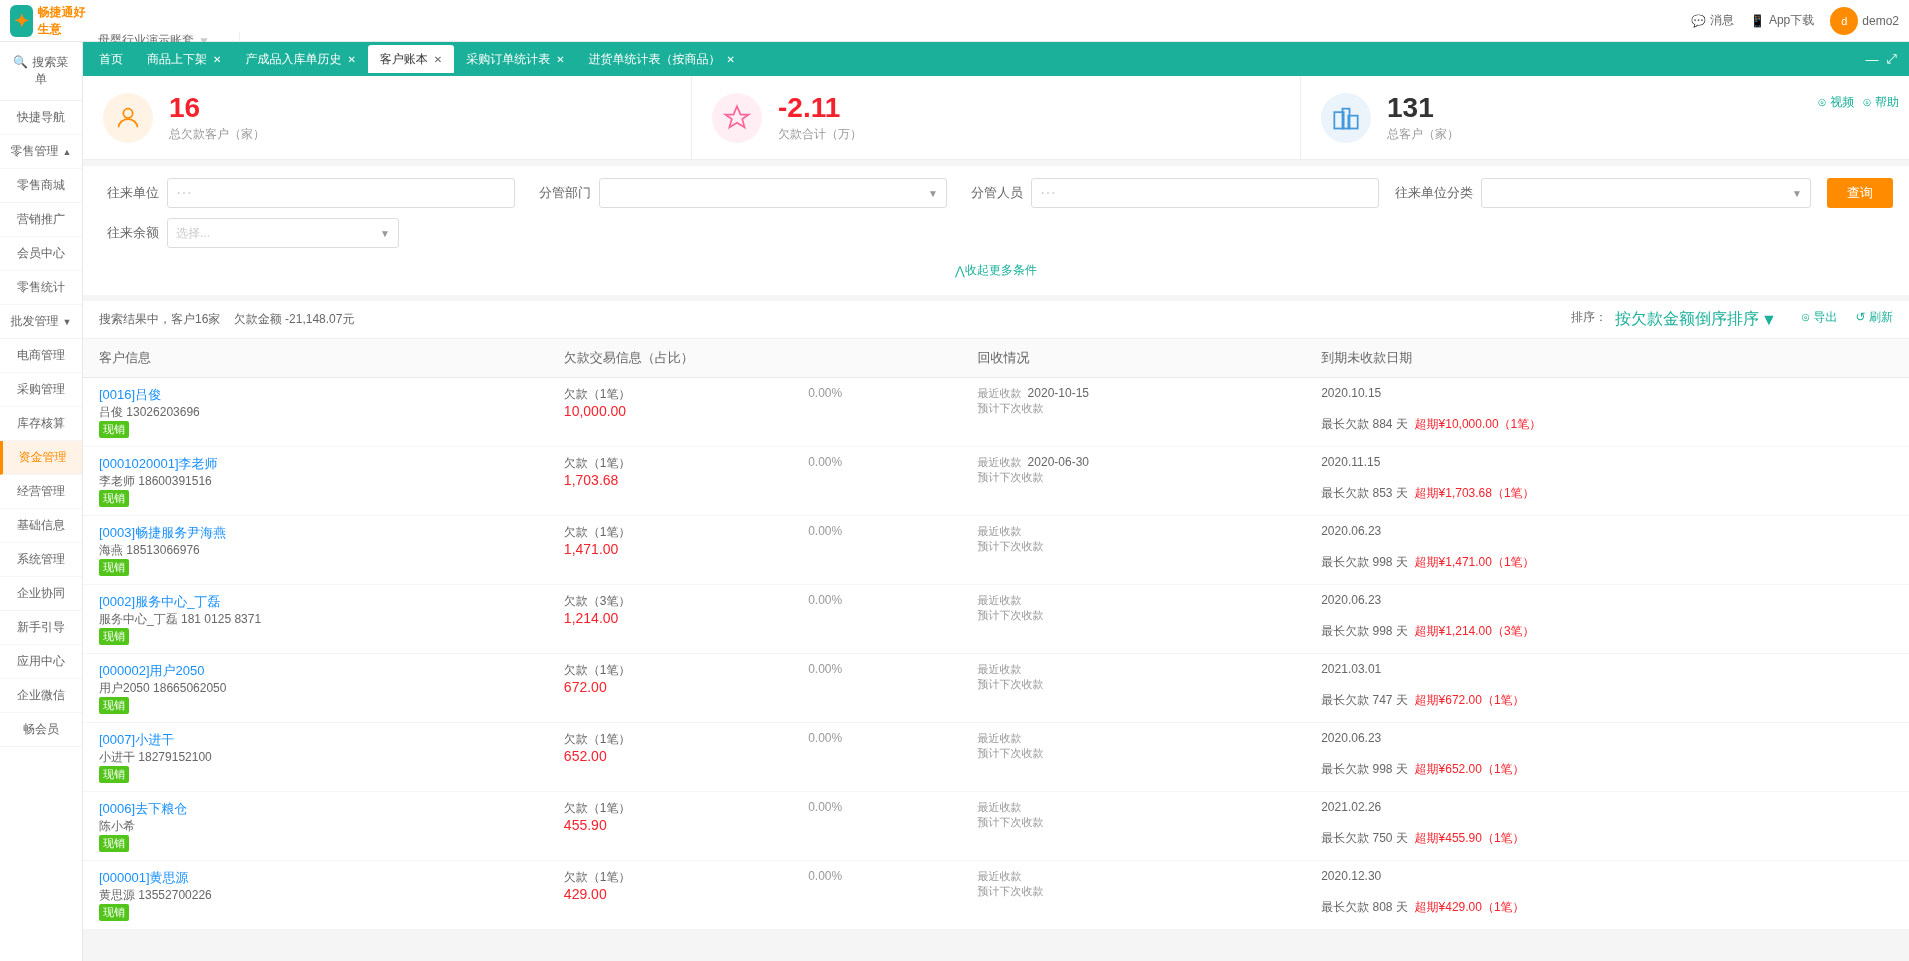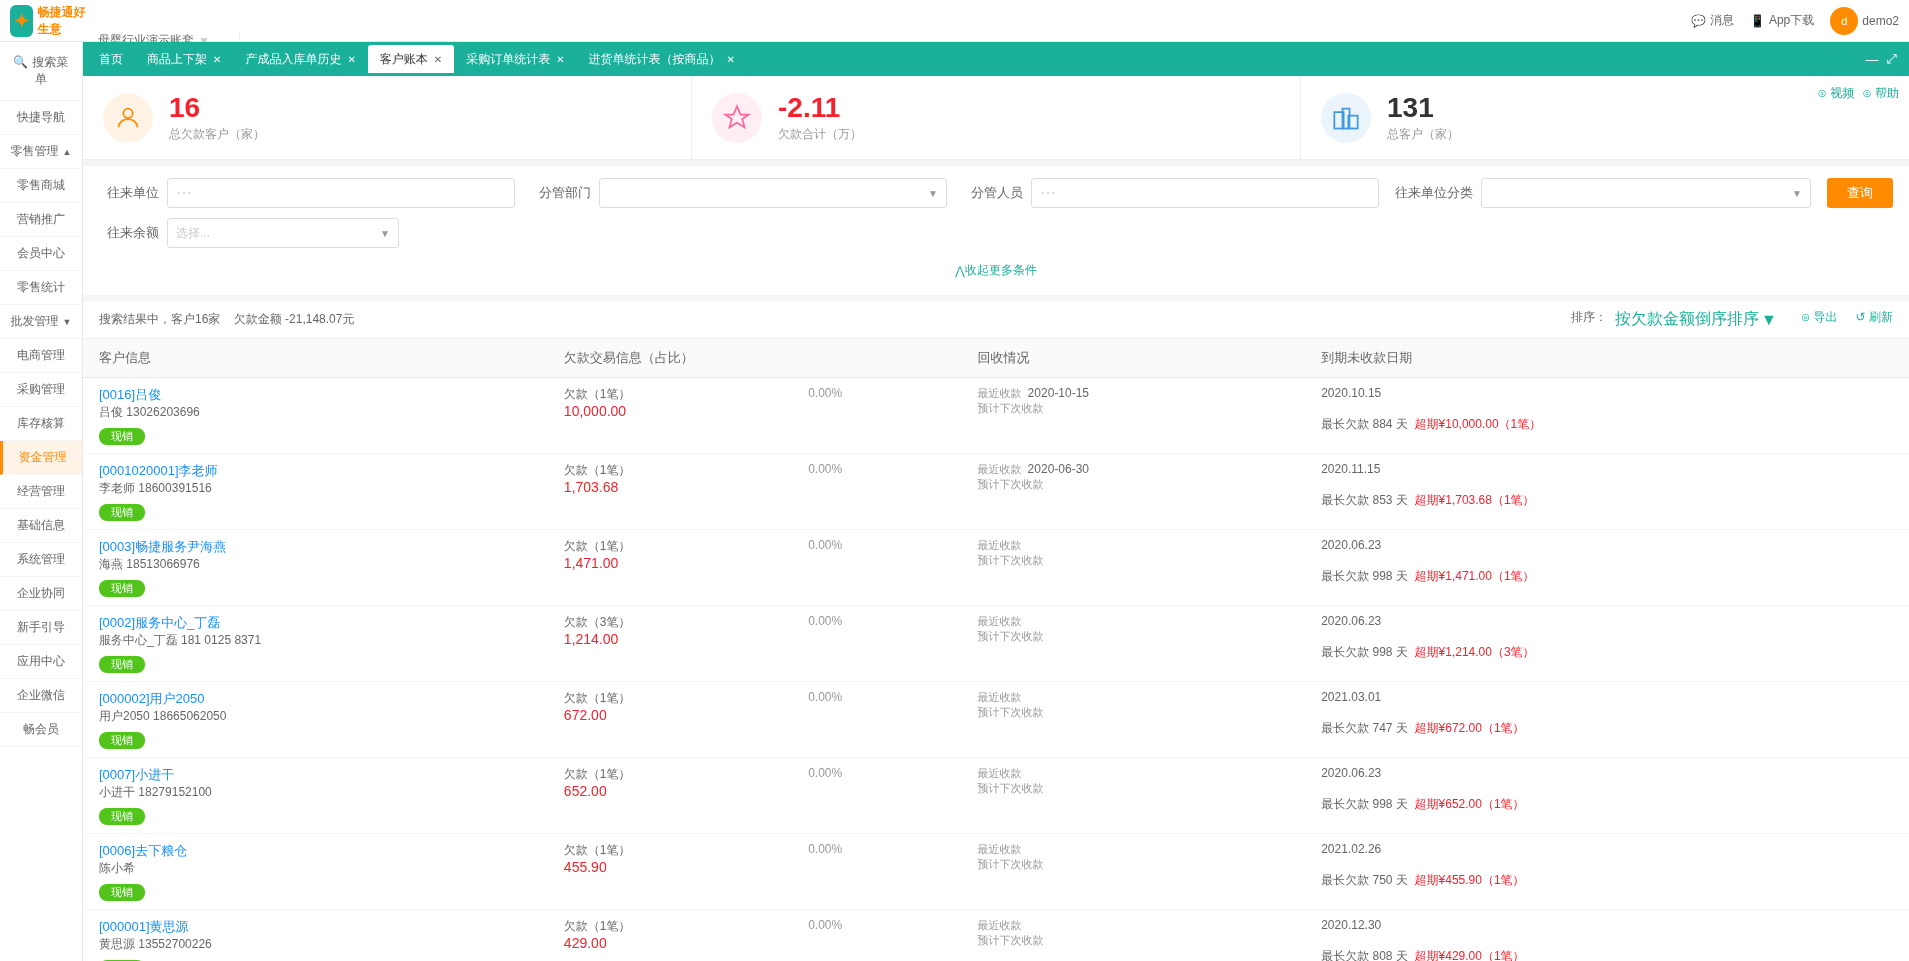--- a/index.html
+++ b/index.html
@@ -39,21 +39,21 @@
     
     
     .stats-row { display: flex; background: #fff; margin-bottom: 6px; border-bottom: 1px solid #eee; }
     .stat-card { flex: 1; display: flex; align-items: center; padding: 16px 20px; border-right: 1px solid #eee; gap: 16px; position: relative; }
     .stat-card:last-child { border-right: none; }
     .stat-content { display: flex; flex-direction: column; }
     .stat-number { font-size: 28px; font-weight: bold; }
     .stat-number.red { color: #f5222d; }
     .stat-number.dark { color: #333; font-weight: bold; }
     .stat-label { font-size: 12px; color: #999; margin-top: 2px; }
-    .stat-card-help { position: absolute; top: 9px; right: 10px; display: flex; gap: 8px; font-size: 12px; color: #666; }
+    .stat-card-help { position: absolute; top: 18px; right: 10px; display: flex; gap: 8px; font-size: 12px; color: #666; }
     
     
     .filter-area { background: #fff; padding: 12px 16px; margin-bottom: 6px; }
     .filter-row { display: flex; align-items: center; gap: 16px; margin-bottom: 10px; }
     .filter-item { display: flex; align-items: center; gap: 8px; flex: 1; }
     .filter-label { font-size: 13px; color: #666; white-space: nowrap; min-width: 60px; text-align: right; }
     .filter-input { flex: 1; height: 30px; border: 1px solid #ddd; border-radius: 3px; padding: 0 8px; font-size: 12px; display: flex; align-items: center; justify-content: space-between; background: #fff; cursor: pointer; color: #333; }
     .filter-input-dots { color: #ccc; font-size: 16px; }
     .filter-select { flex: 1; height: 30px; border: 1px solid #ddd; border-radius: 3px; padding: 0 8px; font-size: 12px; display: flex; align-items: center; justify-content: space-between; background: #fff; cursor: pointer; }
     .filter-arrow { color: #999; font-size: 10px; }
@@ -67,21 +67,21 @@
     .sort-label { color: #666; }
     .sort-select { border: none; color: #1bb09a; font-size: 16px; cursor: pointer; background: none; display: flex; align-items: center; gap: 2px; }
     
     
     .data-table { width: 100%; border-collapse: collapse; }
     .data-table th { background: #fafafa; border-bottom: 1px solid #e8e8e8; padding: 10px 16px; text-align: left; font-size: 13px; color: #666; font-weight: normal; }
     .data-table td { padding: 8px 16px; border-bottom: 1px solid #f5f5f5; font-size: 12px; vertical-align: top; }
     
     .customer-name { color: #1890ff; cursor: pointer; font-size: 13px; }
     .customer-phone { color: #666; font-size: 12px; }
-    .status-badge { display: inline-block; padding: 1px 12px; border-radius: 8px; font-size: 11px; color: #fff; margin-top: 7px; }
+    .status-badge { display: inline-block; padding: 1px 4px; border-radius: 2px; font-size: 11px; color: #fff; margin-top: 0; }
     .status-badge.green { background: #52c41a; }
     
     .debt-count { color: #666; font-size: 12px; }
     .debt-amount { color: #f5222d; font-size: 14px; font-weight: 500; }
     .debt-percent { color: #999; font-size: 12px; margin-left: 8px; }
     
     .recent-label { color: #999; font-size: 11px; }
     .recent-value { color: #666; font-size: 12px; }
     .next-label { color: #999; font-size: 11px; margin-top: 4px; }
     

